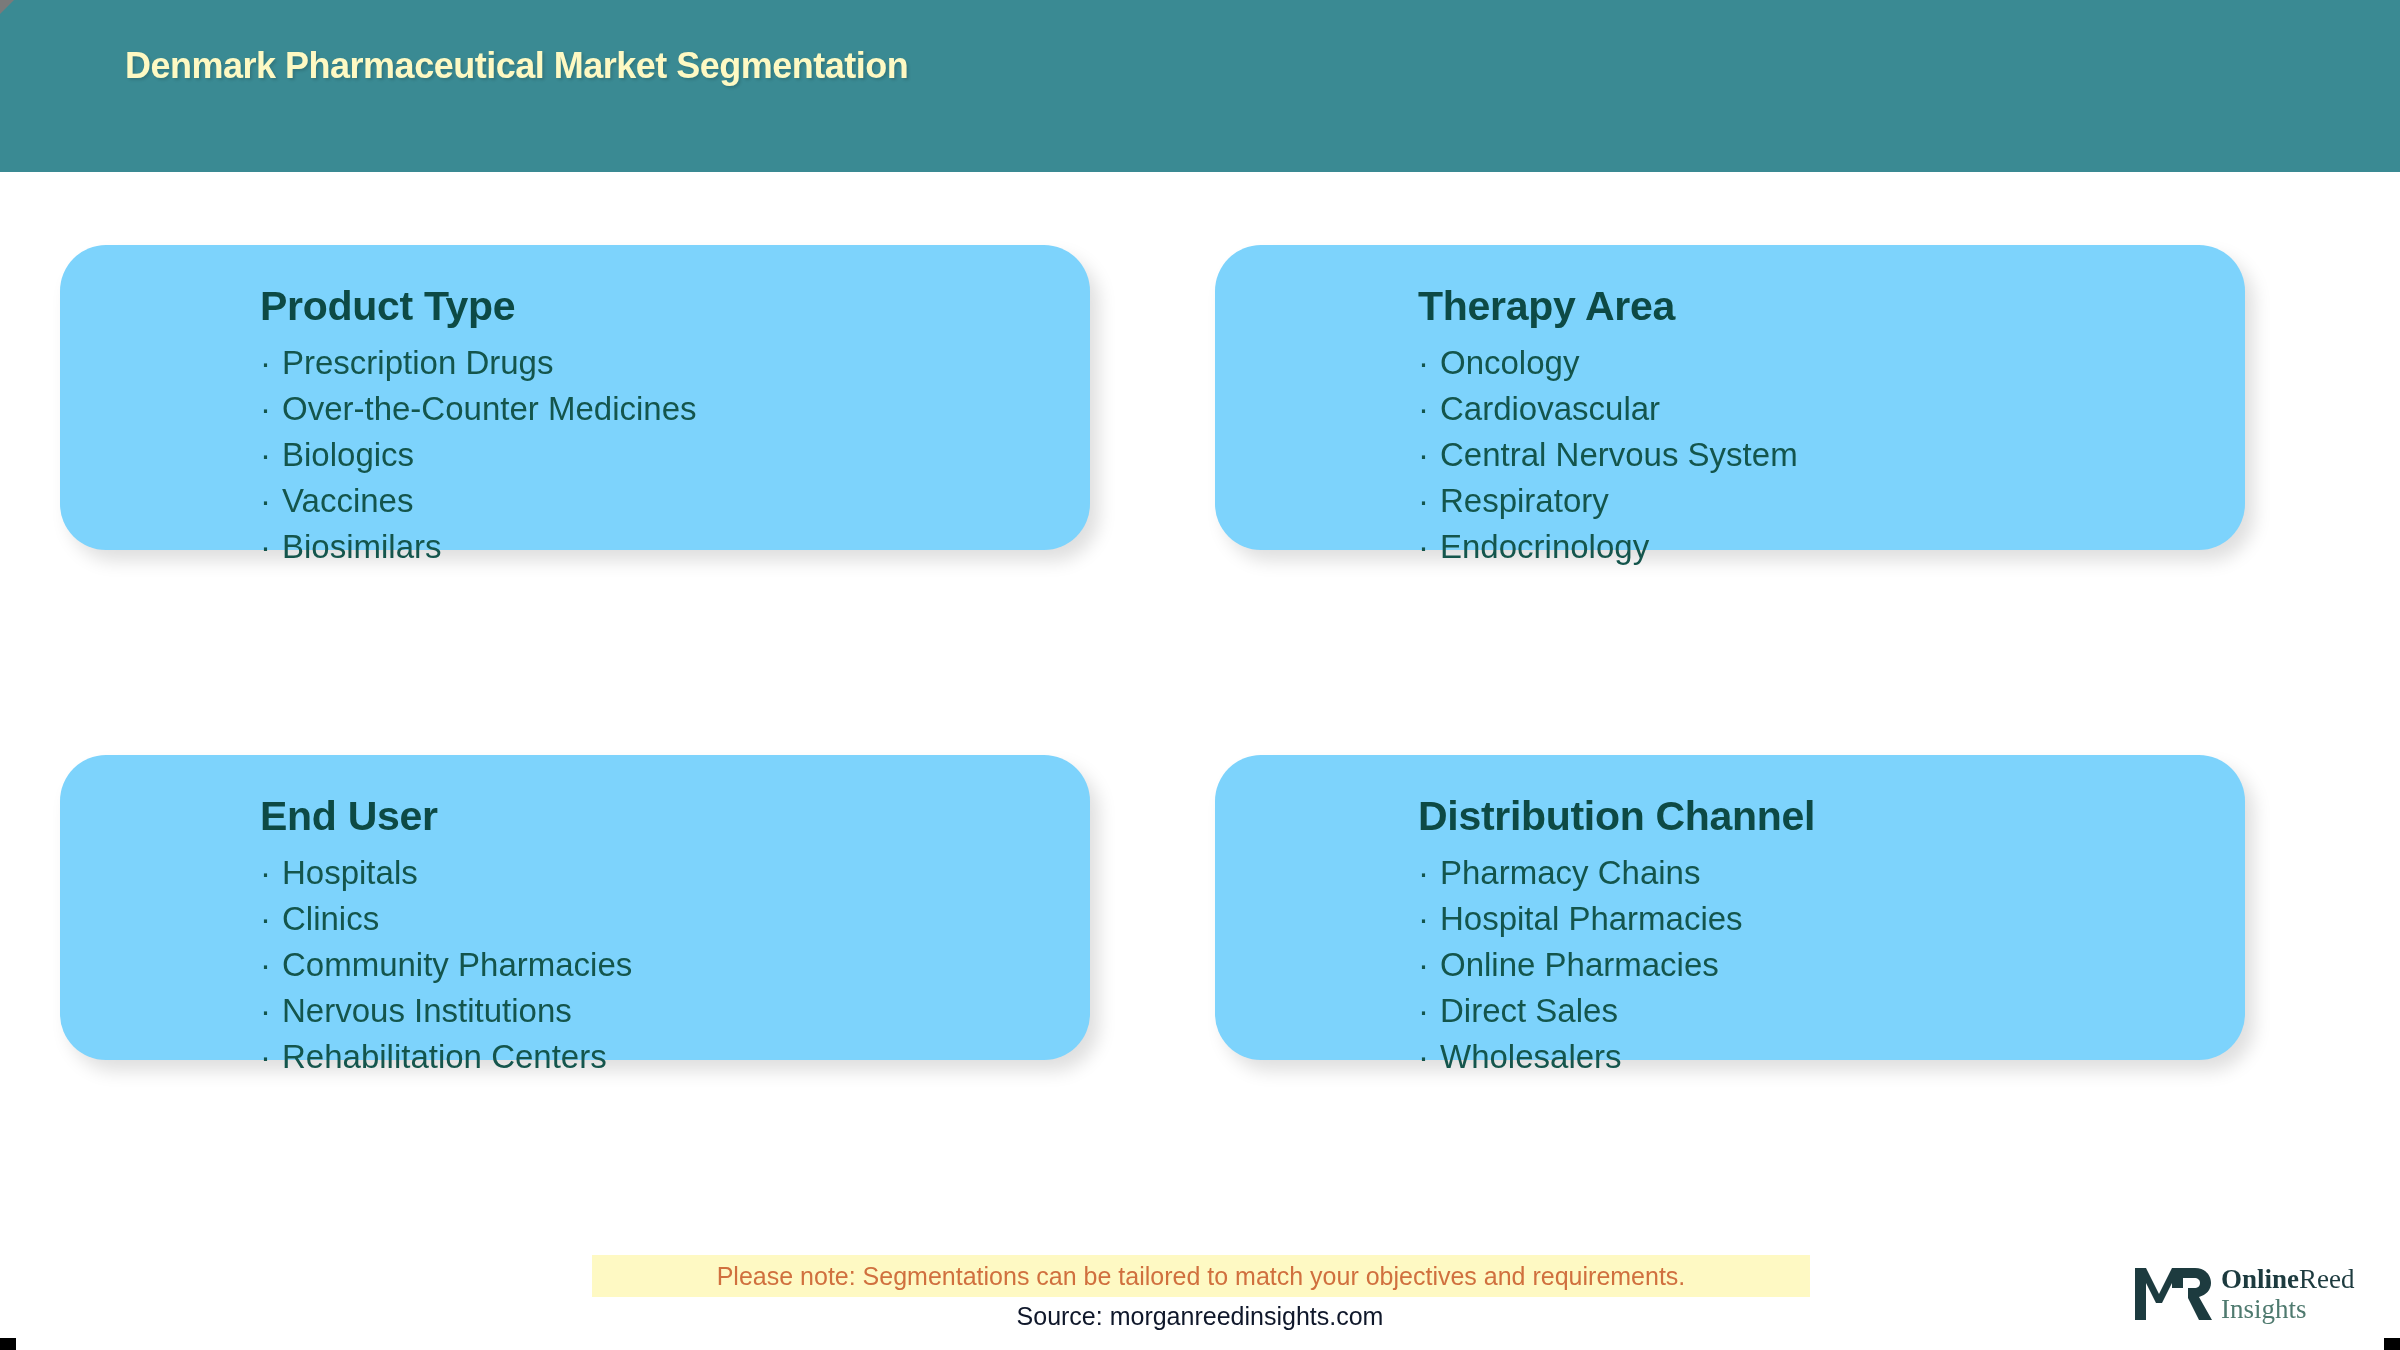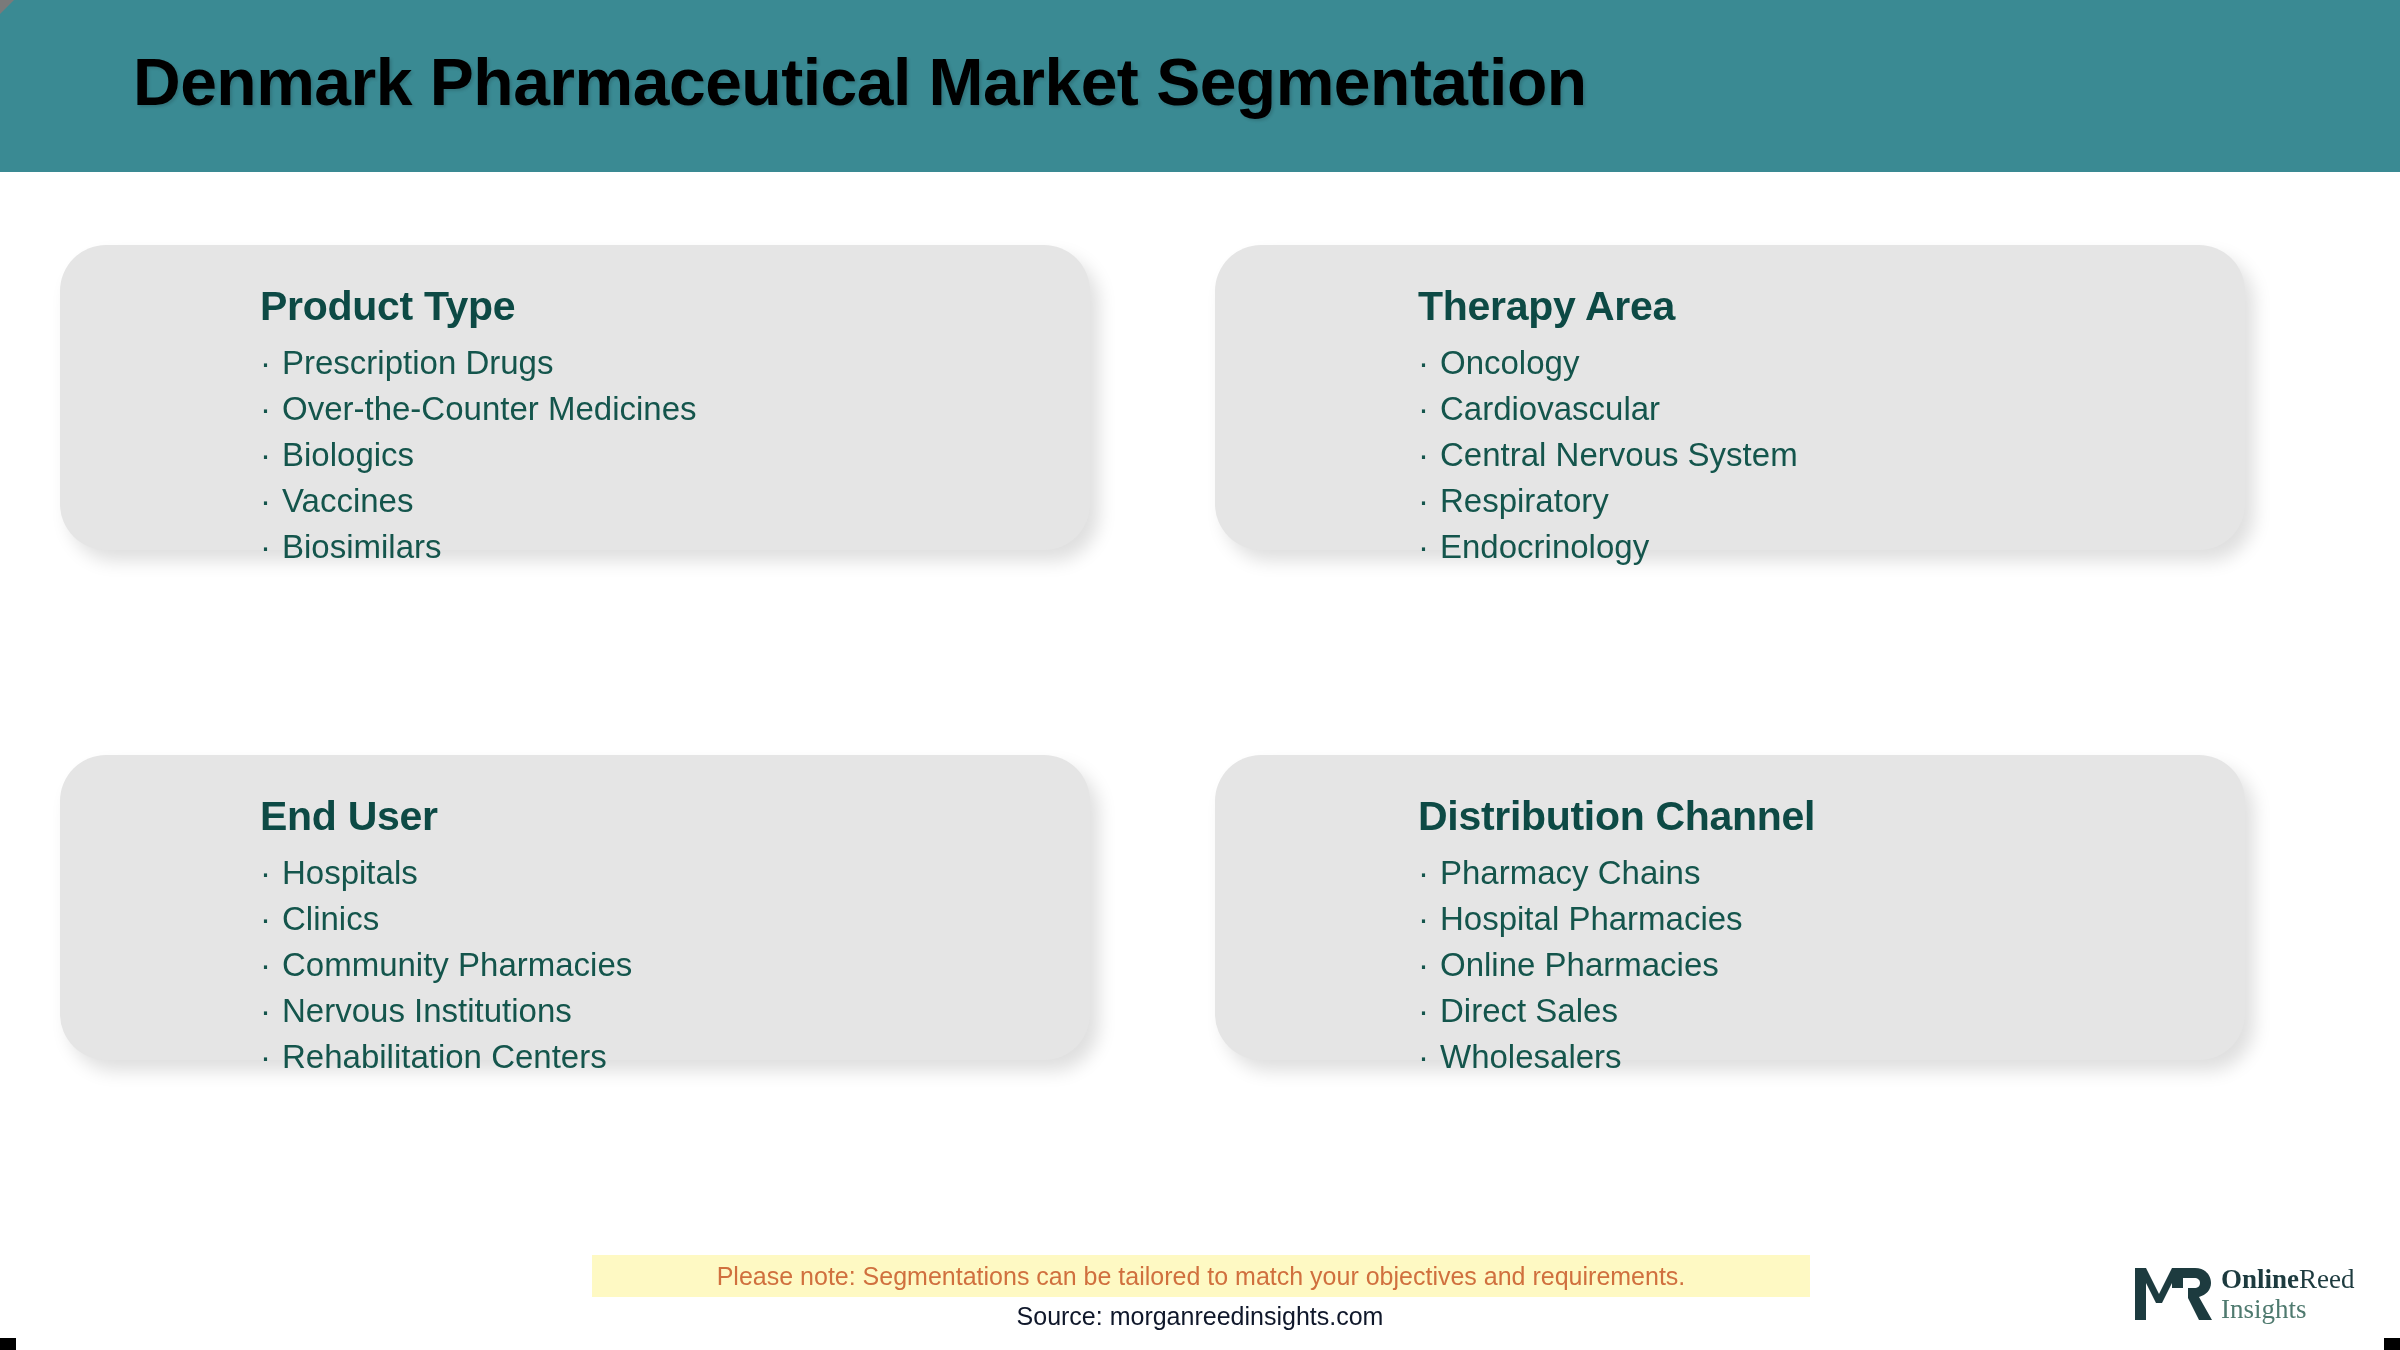--- a/index.html
+++ b/index.html
@@ -20,25 +20,25 @@
     position: absolute;
     left: 0;
     top: 0;
     width: 2400px;
     height: 172px;
     background: #3a8a93;
     box-sizing: border-box;
   }
   #header-title {
     position: absolute;
-    left: 133px;
+    left: 125px;
     top: 46px;
-    font-size: 66px;
+    font-size: 36px;
     font-weight: bold;
-    color: #000000;
+    color: #fef9c3;
     letter-spacing: -0.5px;
     white-space: nowrap;
     line-height: 1.1;
     text-shadow: 2px 2px 3px rgba(0,0,0,0.14);
   }
   #header-corner-artifact {
     position: absolute;
     left: 0;
     top: 0;
     width: 14px;
@@ -50,21 +50,21 @@
   
   #card-grid {
     position: absolute;
     left: 0;
     top: 172px;
     width: 2400px;
     height: 1060px;
   }
   .seg-card {
     position: absolute;
-    background: #e5e5e5;
+    background: #7dd3fc;
     border-radius: 46px;
     box-shadow: 9px 11px 18px rgba(0,0,0,0.13);
   }
   .seg-card.col-left  { left: 60px;   width: 1030px; }
   .seg-card.col-right { left: 1215px; width: 1030px; }
   .seg-card.row-top    { top: 73px;  height: 305px; }
   .seg-card.row-bottom { top: 583px; height: 305px; }
 
   .card-body {
     position: absolute;

